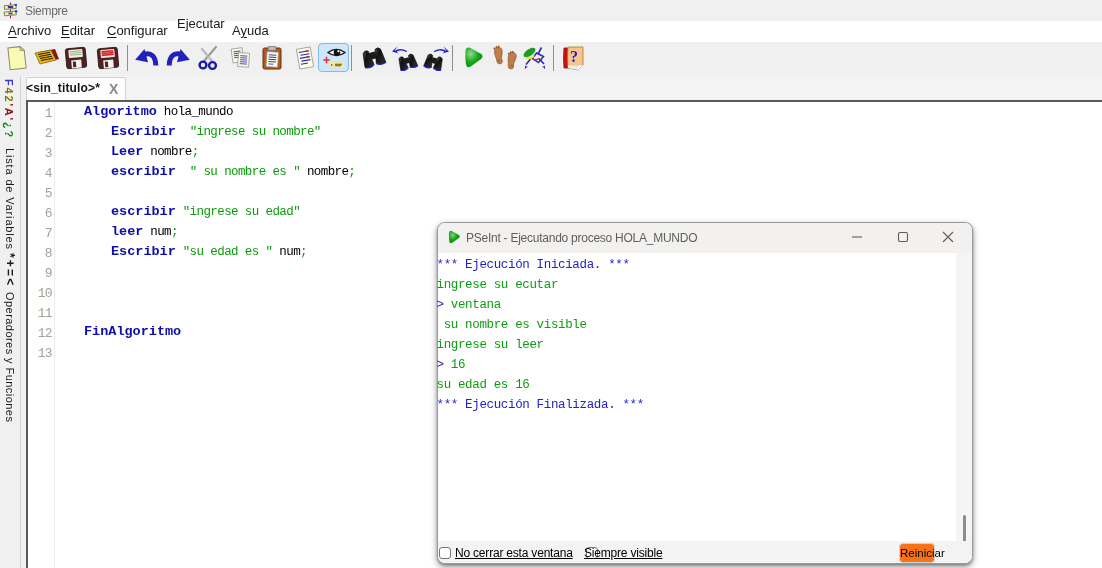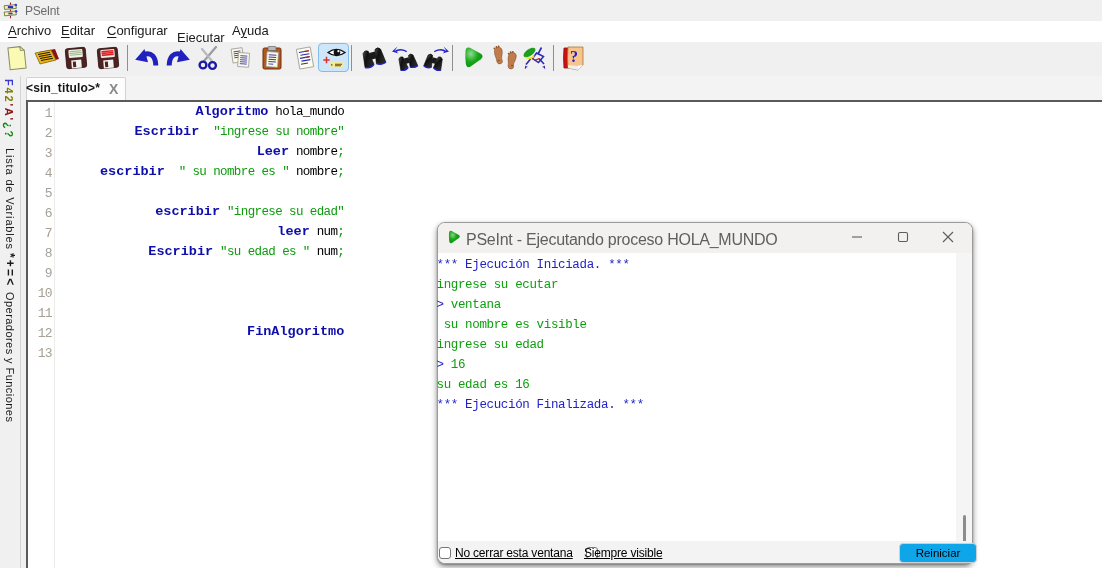--- a/index.html
+++ b/index.html
@@ -23,68 +23,68 @@
        border:1px solid #d2d2d2;border-bottom:none;border-radius:2px 2px 0 0;box-sizing:border-box;}
   #tabtxt{left:26px;top:81px;font-size:12px;font-weight:bold;color:#161616;letter-spacing:0.15px;}
   #tabx{left:109px;top:81px;font-size:14px;font-weight:bold;color:#8a8a8a;}
   .vtxt{position:absolute;writing-mode:vertical-rl;font-size:11px;color:#1a1a1a;letter-spacing:0.3px;}
   
   #editor{left:26px;top:100px;width:1076px;height:468px;background:#ffffff;
           border-left:2px solid #5a5a5a;border-top:2px solid #5a5a5a;box-sizing:border-box;}
   #gutter{left:29px;top:104px;width:23px;text-align:right;
           font-family:"Liberation Mono",monospace;font-size:13px;letter-spacing:-0.65px;color:#a6a096;line-height:20px;}
   #gutline{left:54px;top:102px;width:1px;height:466px;background:#ececec;}
-  #code{left:73px;top:102px;font-family:"Liberation Mono",monospace;font-size:13.5px;
-        line-height:20px;white-space:pre;color:#000;text-align:right;}
+  #code{left:84px;top:102px;font-family:"Liberation Mono",monospace;font-size:13.5px;
+        line-height:20px;white-space:pre;color:#000;}
   #code .k{font-weight:bold;color:#0e0eaa;font-size:13.5px;}
   #code .r{font-size:12.5px;letter-spacing:-0.6px;color:#000;}
   #code .s{font-size:12.5px;letter-spacing:-0.6px;color:#0d9b0d;}
   #code .ind{display:inline-block;width:27px;}
   
   #cwin{left:437px;top:222px;width:536px;height:342px;background:#ffffff;
         border:1px solid #9b9b9b;border-radius:8px;box-sizing:border-box;
         box-shadow:0 3px 6px rgba(0,0,0,0.42),0 1px 2px rgba(0,0,0,0.25);}
   #ctitle{left:438px;top:223px;width:534px;height:30px;background:#f2f1f0;border-radius:7px 7px 0 0;}
-  #ctitletxt{left:466px;top:231px;font-size:16px;letter-spacing:-0.25px;color:#5f5f5f;}
+  #ctitletxt{left:466px;top:231px;font-size:12px;letter-spacing:-0.25px;color:#5f5f5f;}
   #cbody{left:438px;top:253px;width:534px;height:288px;background:#ffffff;}
   #cout{left:436.5px;top:255px;font-family:"Liberation Mono",monospace;font-size:12.5px;letter-spacing:-0.35px;
         line-height:20px;white-space:pre;}
   .cb{color:#2222c8;}
   .cg{color:#0da00d;}
   #cthumb{left:963px;top:515px;width:3px;height:32px;background:#8c8c8c;border-radius:2px;}
   #cbar{left:438px;top:541px;width:534px;height:22px;background:#f3f3f3;border-radius:0 0 7px 7px;}
   .chk{position:absolute;width:12px;height:12px;background:#fff;border:1px solid #767676;
        border-radius:3px;box-sizing:border-box;}
   .chklbl{position:absolute;font-size:12px;letter-spacing:-0.2px;color:#000;text-decoration:underline;}
-  #rbtn{left:899px;top:543px;width:78px;height:20px;background:#0ea5e9;border:1px solid #d0d0d0;
+  #rbtn{left:899px;top:543px;width:36px;height:20px;background:#f97316;border:1px solid #d0d0d0;
         border-radius:4px;box-sizing:border-box;font-size:11.5px;color:#000;text-align:center;line-height:18px;}
   .wbtn{position:absolute;top:231px;}
 </style>
 </head>
 <body>
 
   <div class="abs" id="titlebar"></div>
-  <div class="abs" id="titletxt">PSeInt</div>
+  <div class="abs" id="titletxt">Siempre</div>
   <svg class="abs" style="left:2px;top:2px" width="17" height="17" viewBox="0 0 16 16">
     <g stroke="#5a5a20" stroke-width="0.7" fill="#f2f2b8">
       <path d="M2,3.5 L13,2.5 L13.5,6 L2.5,7 Z"></path>
       <path d="M2,9.5 L13,8.5 L13.5,12 L2.5,13 Z"></path>
     </g>
     <rect x="5.5" y="3.8" width="5" height="2" fill="#2233bb"></rect>
     <rect x="6" y="10" width="4" height="1.6" fill="#334499"></rect>
     <circle cx="13" cy="2.8" r="1.2" fill="#2244ee"></circle>
     <circle cx="13.3" cy="8.8" r="1.2" fill="#2244ee"></circle>
     <path d="M7.5,0.5 l1,0 l0,2 l-1,0 z M7.5,7 l1,0 l0,1.6 l-1,0 z M7.5,13.2 l1,0 l0,2.2 l-1,0 z" fill="#a02020"></path>
   </svg>
 
   <div class="abs" id="menubar"></div>
   <div class="mi" style="left:8px;top:23px"><u>A</u>rchivo</div>
   <div class="mi" style="left:61px;top:23px"><u>E</u>ditar</div>
   <div class="mi" style="left:107px;top:23px"><u>C</u>onfigurar</div>
-  <div class="mi" style="left:177px;top:30px">E<u>j</u>ecutar</div>
+  <div class="mi" style="left:177px;top:16px">E<u>j</u>ecutar</div>
   <div class="mi" style="left:232px;top:23px">A<u>y</u>uda</div>
 
   <div class="abs" id="toolbar"></div>
   <div class="tsep" style="left:127px"></div>
   <div class="tsep" style="left:351px"></div>
   <div class="tsep" style="left:452px"></div>
   <div class="tsep" style="left:553px"></div>
 
   <svg class="ticon" style="left:4px" width="26" height="26" viewBox="0 0 26 26">
     <g transform="rotate(-6 13 13)">
@@ -297,21 +297,21 @@
     <rect x="1.5" y="1.5" width="9" height="9" rx="1.5" fill="none" stroke="#5c5c5c" stroke-width="1.1"></rect>
   </svg>
   <svg class="abs wbtn" style="left:942px" width="12" height="12" viewBox="0 0 12 12">
     <path d="M1,1 L11,11 M11,1 L1,11" stroke="#5c5c5c" stroke-width="1.1"></path>
   </svg>
   <div class="abs" id="cbody"></div>
   <div class="abs" id="cout"><span class="cb">*** Ejecución Iniciada. ***</span>
 <span class="cg">ingrese su ecutar</span>
 <span class="cb">&gt;</span><span class="cg"> ventana</span>
 <span class="cg"> su nombre es visible</span>
-<span class="cg">ingrese su edad</span>
+<span class="cg">ingrese su leer</span>
 <span class="cb">&gt;</span><span class="cg"> 16</span>
 <span class="cg">su edad es 16</span>
 <span class="cb">*** Ejecución Finalizada. ***</span></div>
   <div class="abs" style="left:956px;top:253px;width:16px;height:288px;background:#f5f5f5;"></div>
   <div class="abs" id="cthumb"></div>
   <div class="abs" id="cbar"></div>
   <div class="chk" style="left:439px;top:547px"></div>
   <div class="chklbl" style="left:455px;top:546px">No cerrar esta ventana</div>
   <div class="chk" style="left:586px;top:547px"></div>
   <div class="chklbl" style="left:584px;top:546px">Siempre visible</div>

